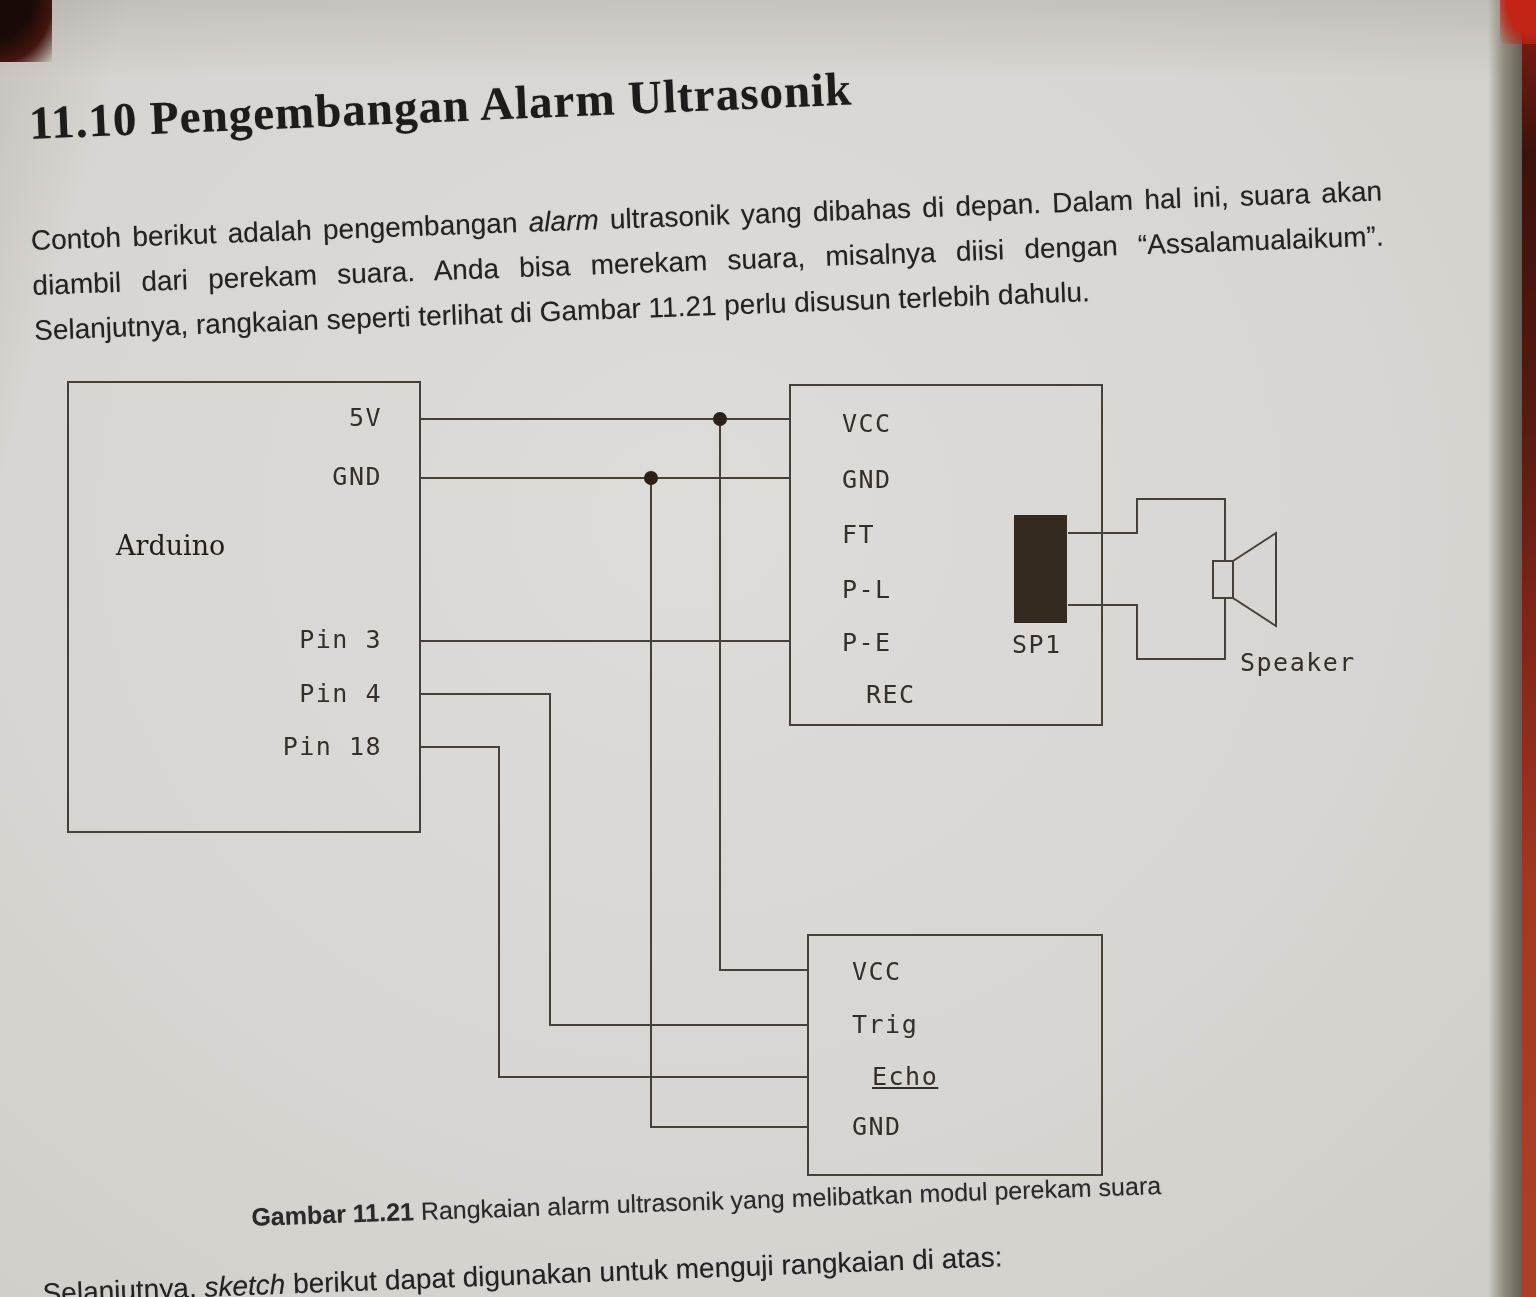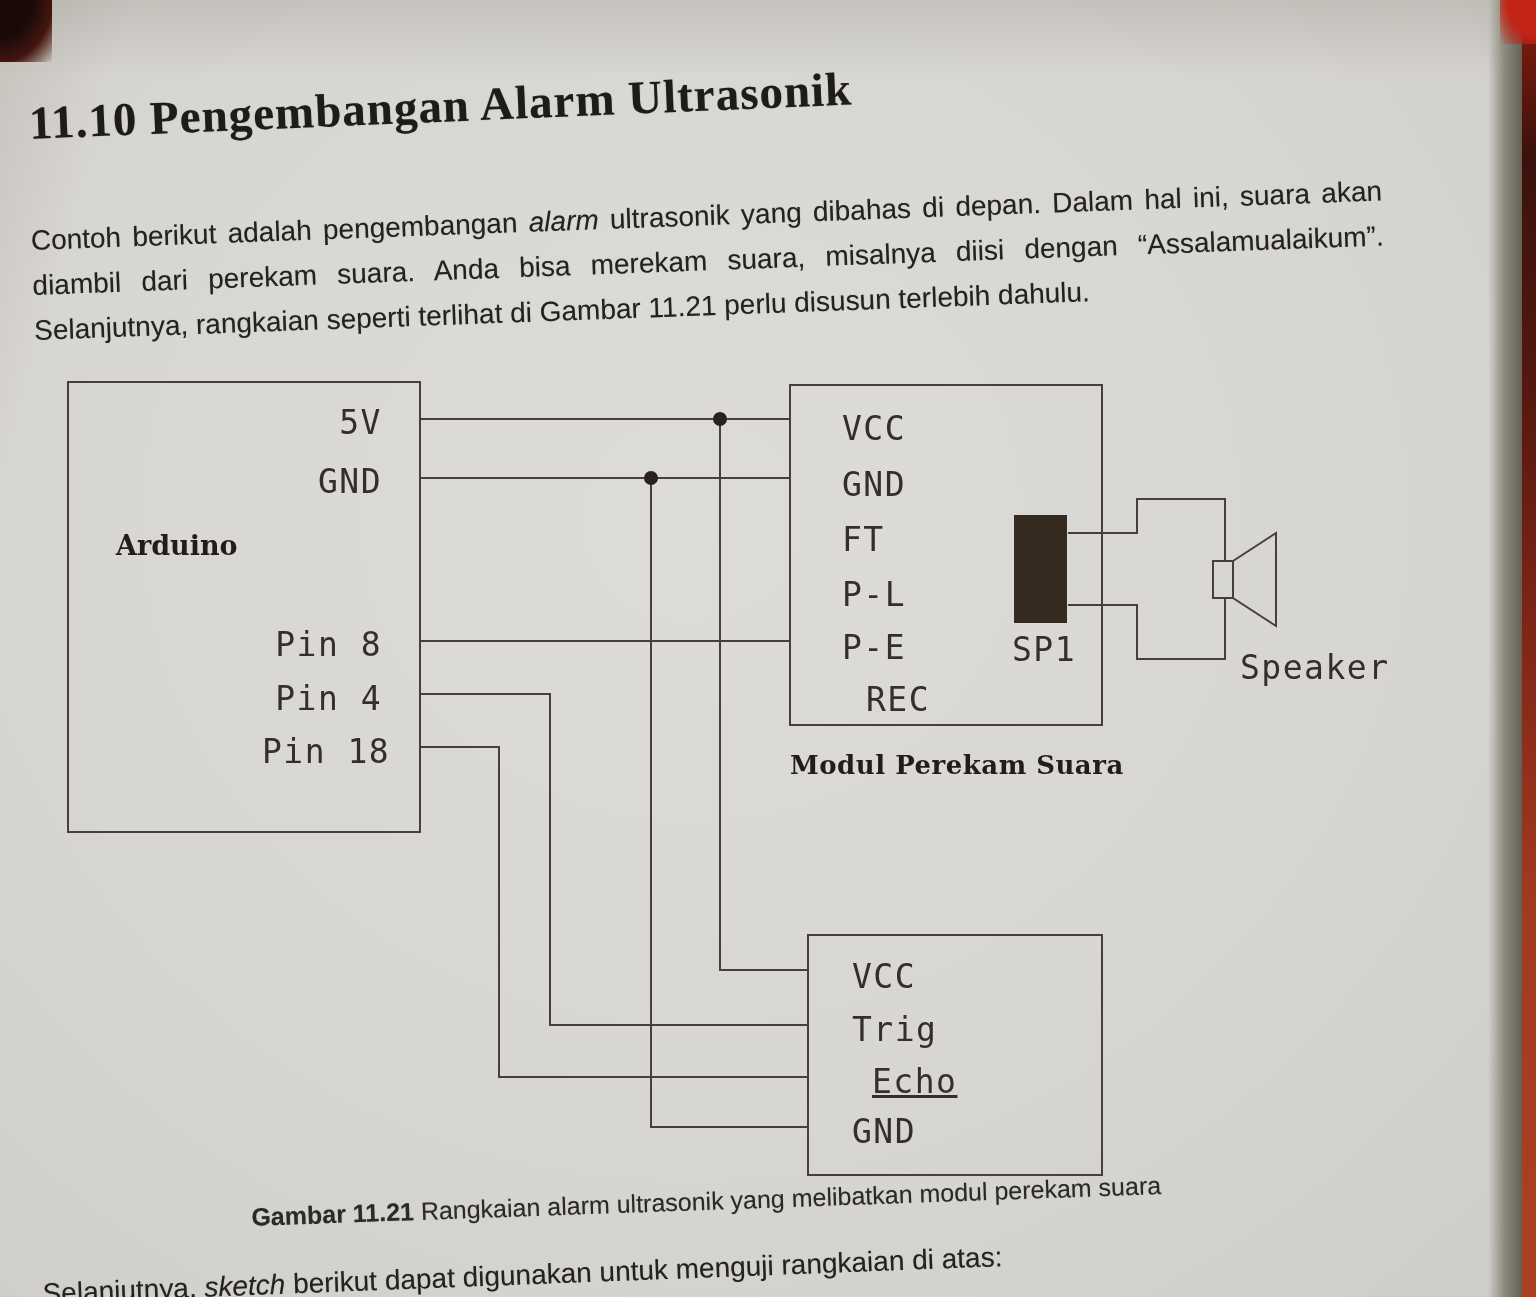--- a/index.html
+++ b/index.html
@@ -23,24 +23,24 @@
 
   .headline{position:absolute;left:28px;top:96px;transform:rotate(-2.4deg);transform-origin:left top;
     font-family:"Liberation Serif", serif;font-weight:bold;font-size:47px;letter-spacing:1px;
     color:#1d1c1b;white-space:nowrap;text-shadow:0 0 1px rgba(30,28,26,0.4);}
   .intro{position:absolute;left:30px;top:190px;width:1352px;transform:rotate(-2.1deg);transform-origin:left top;
     font-size:28px;line-height:45px;text-align:justify;color:#232221;text-shadow:0 0 1px rgba(30,28,26,0.3);}
   .intro em{font-style:italic;}
 
   svg.circuit{position:absolute;left:0;top:0;}
   svg.circuit *{vector-effect:non-scaling-stroke;}
-  .mono-label{position:absolute;font-family:"DejaVu Sans Mono", monospace;font-size:33px;
+  .mono-label{position:absolute;font-family:"DejaVu Sans Mono", monospace;font-size:25px;
     letter-spacing:1.5px;color:#33302b;white-space:nowrap;}
   .ar-pin{width:120px;text-align:right;left:262px;}
-  .serif-label{position:absolute;font-family:"DejaVu Serif", serif;font-weight:bold;
+  .serif-label{position:absolute;font-family:"DejaVu Serif", serif;font-weight:normal;
     color:#211d18;white-space:nowrap;}
 
   .fig-caption{position:absolute;left:246px;top:1203px;width:920px;text-align:center;
     transform:rotate(-2deg);transform-origin:left top;font-size:25px;color:#2b2a28;
     text-shadow:0 0 1px rgba(30,28,26,0.3);}
   .fig-caption b{font-weight:bold;}
   .closing{position:absolute;left:42px;top:1250px;transform:rotate(-2.2deg);transform-origin:left top;
     font-size:28px;color:#232221;white-space:nowrap;text-shadow:0 0 1px rgba(30,28,26,0.3);}
   .closing em{font-style:italic;}
 </style>
@@ -84,32 +84,31 @@
 
     <rect x="1014" y="515" width="53" height="108" fill="#342a20" stroke="none"></rect>
 
     <rect x="1213" y="561" width="20" height="37" fill="#d8d6d2" stroke="#45403a" stroke-width="2"></rect>
     <polygon points="1233,561 1276,533 1276,626 1233,598" fill="#d8d6d2" stroke="#45403a" stroke-width="2"></polygon>
   </svg>
 
   <span class="serif-label" style="left:116px;top:530px;font-size:27px;">Arduino</span>
   <span class="mono-label ar-pin" style="top:403px;">5V</span>
   <span class="mono-label ar-pin" style="top:462px;">GND</span>
-  <span class="mono-label ar-pin" style="top:625px;">Pin 8</span>
+  <span class="mono-label ar-pin" style="top:625px;">Pin 3</span>
   <span class="mono-label ar-pin" style="top:679px;">Pin 4</span>
   <span class="mono-label ar-pin" style="top:732px;">Pin 18</span>
 
   <span class="mono-label" style="left:842px;top:409px;">VCC</span>
   <span class="mono-label" style="left:842px;top:465px;">GND</span>
   <span class="mono-label" style="left:842px;top:520px;text-align:right;">FT</span>
   <span class="mono-label" style="left:842px;top:575px;">P-L</span>
   <span class="mono-label" style="left:842px;top:628px;">P-E</span>
   <span class="mono-label" style="left:842px;top:680px;margin-left:24px;">REC</span>
   <span class="mono-label" style="left:1012px;top:630px;">SP1</span>
-  <span class="serif-label" style="left:790px;top:750px;font-size:26px;letter-spacing:0.5px;">Modul Perekam Suara</span>
 
   <span class="mono-label" style="left:852px;top:957px;">VCC</span>
   <span class="mono-label" style="left:852px;top:1010px;text-align:center;">Trig</span>
   <span class="mono-label" style="left:872px;top:1062px;text-decoration:underline;">Echo</span>
   <span class="mono-label" style="left:852px;top:1112px;">GND</span>
 
   <span class="mono-label" style="left:1240px;top:648px;">Speaker</span>
 
   <div class="fig-caption"><b>Gambar 11.21</b><span> Rangkaian alarm ultrasonik yang melibatkan modul perekam suara</span></div>
 

